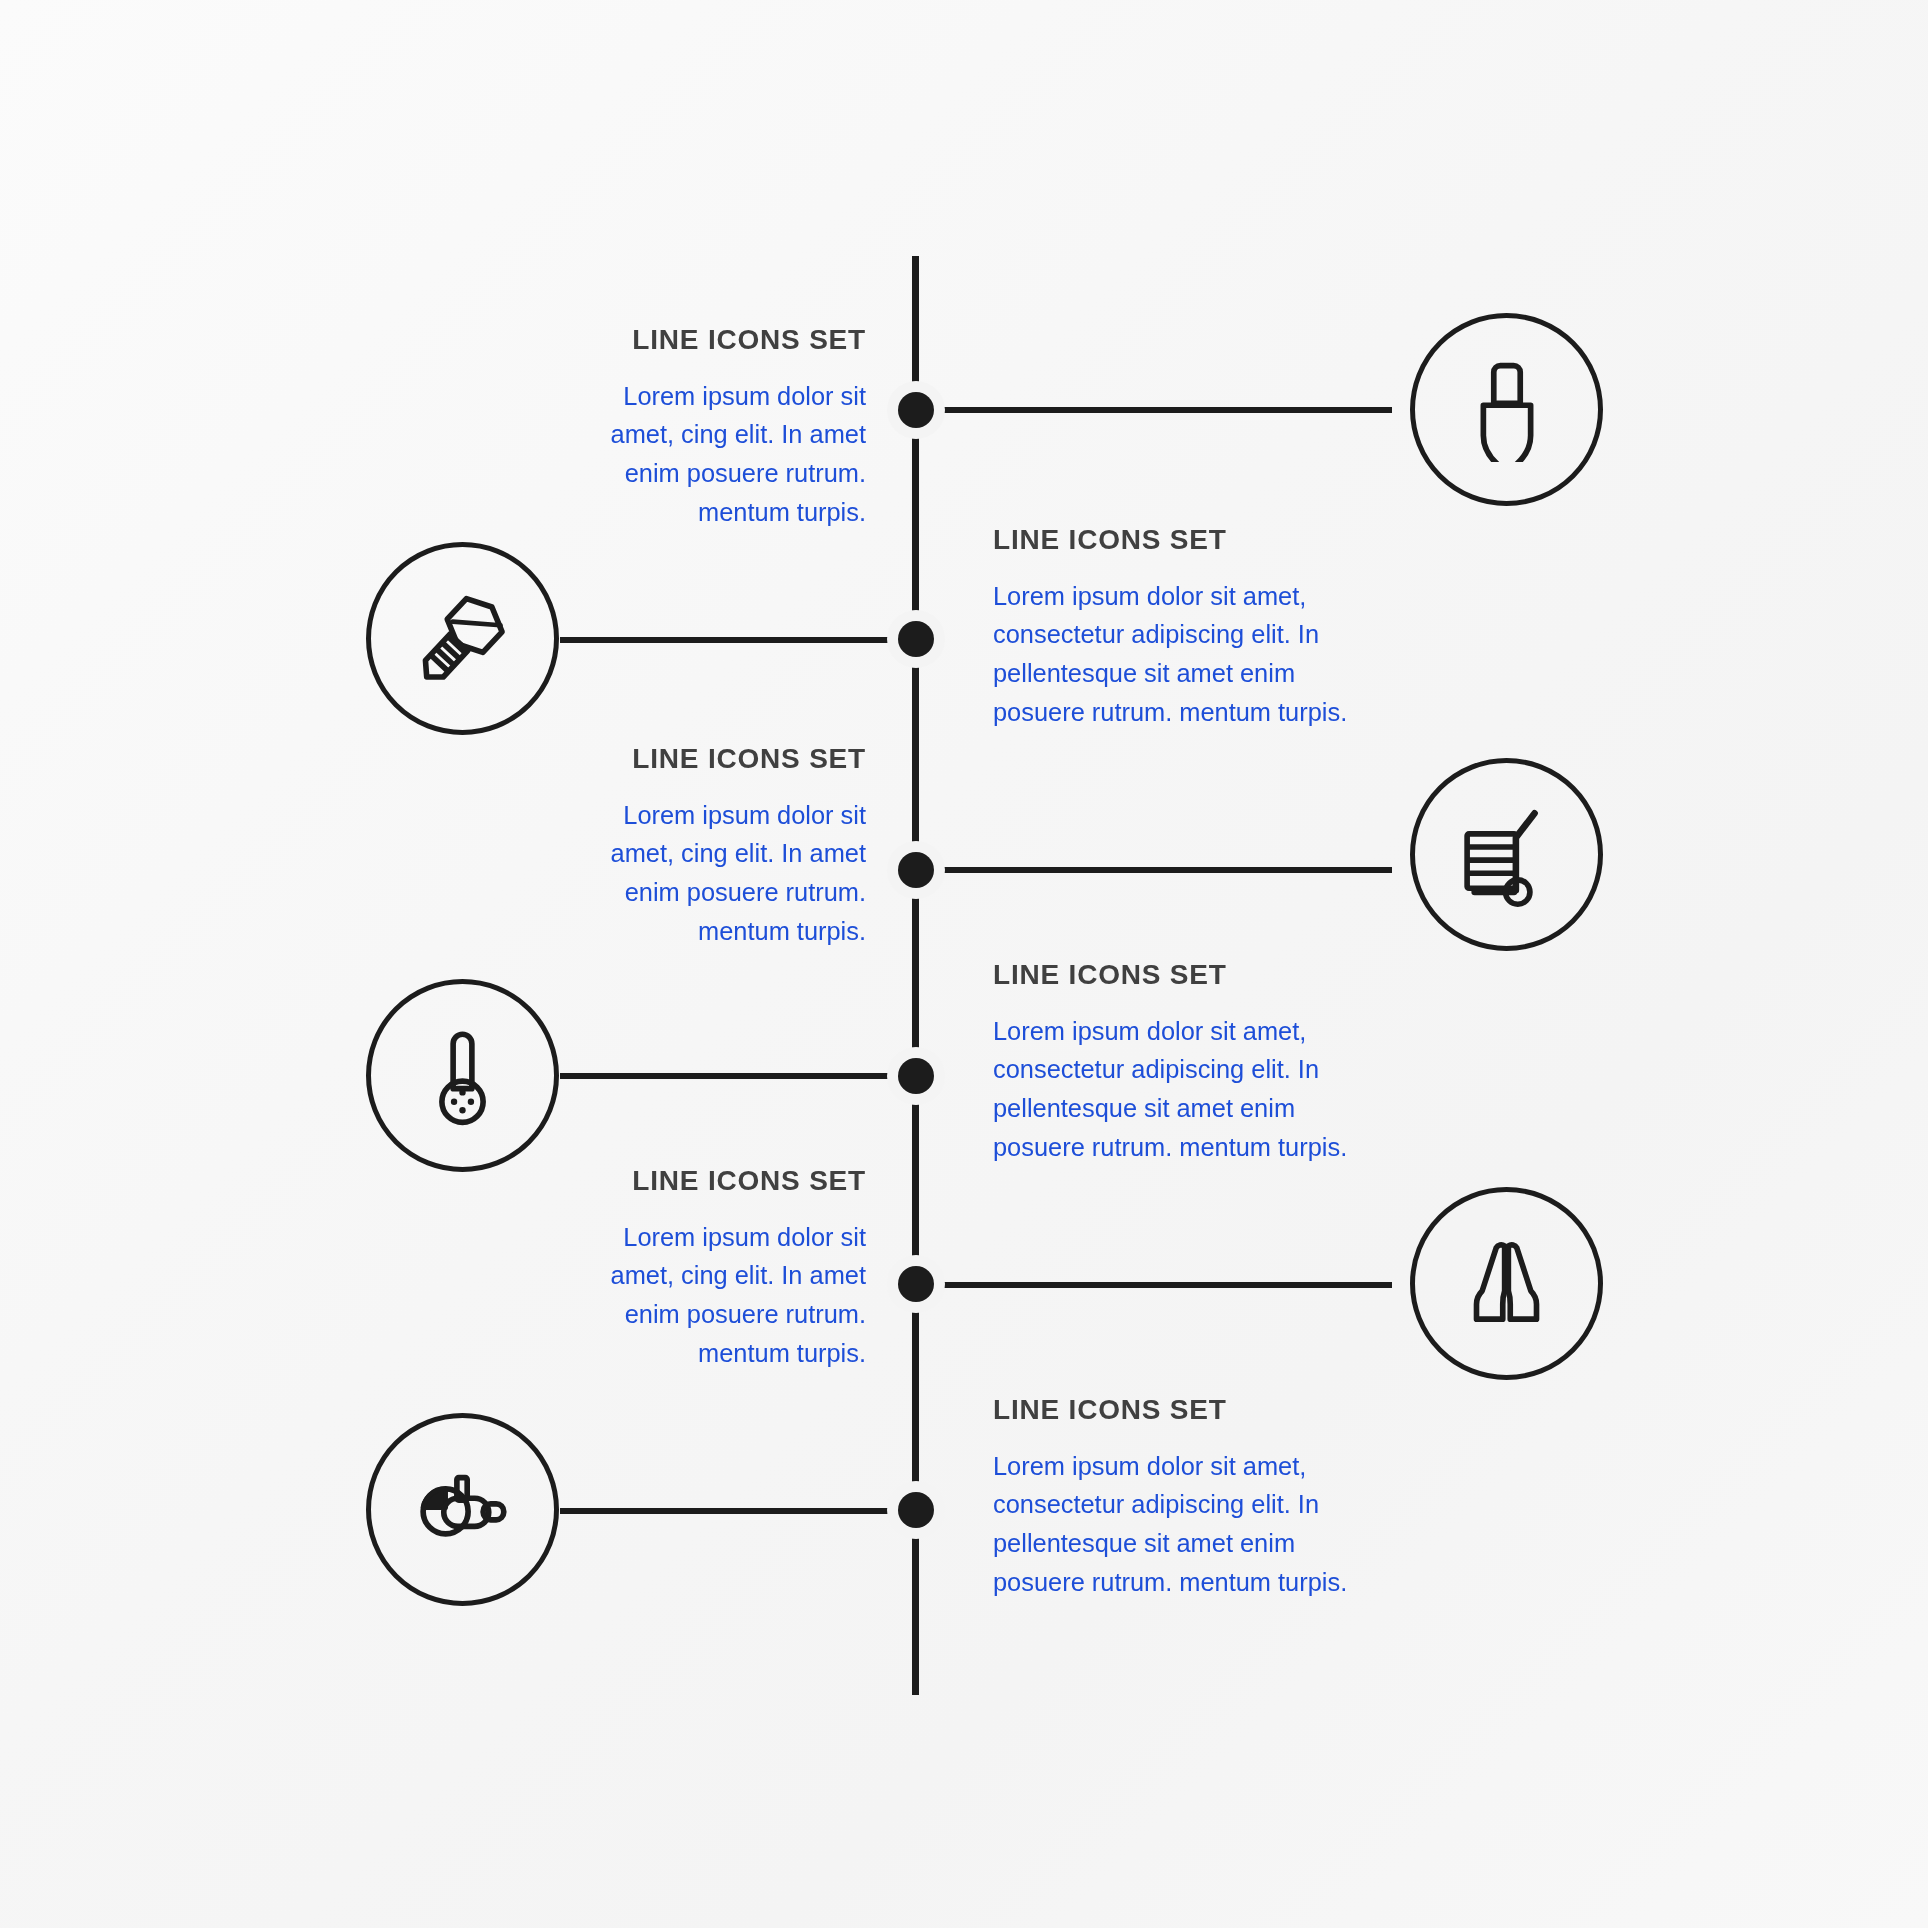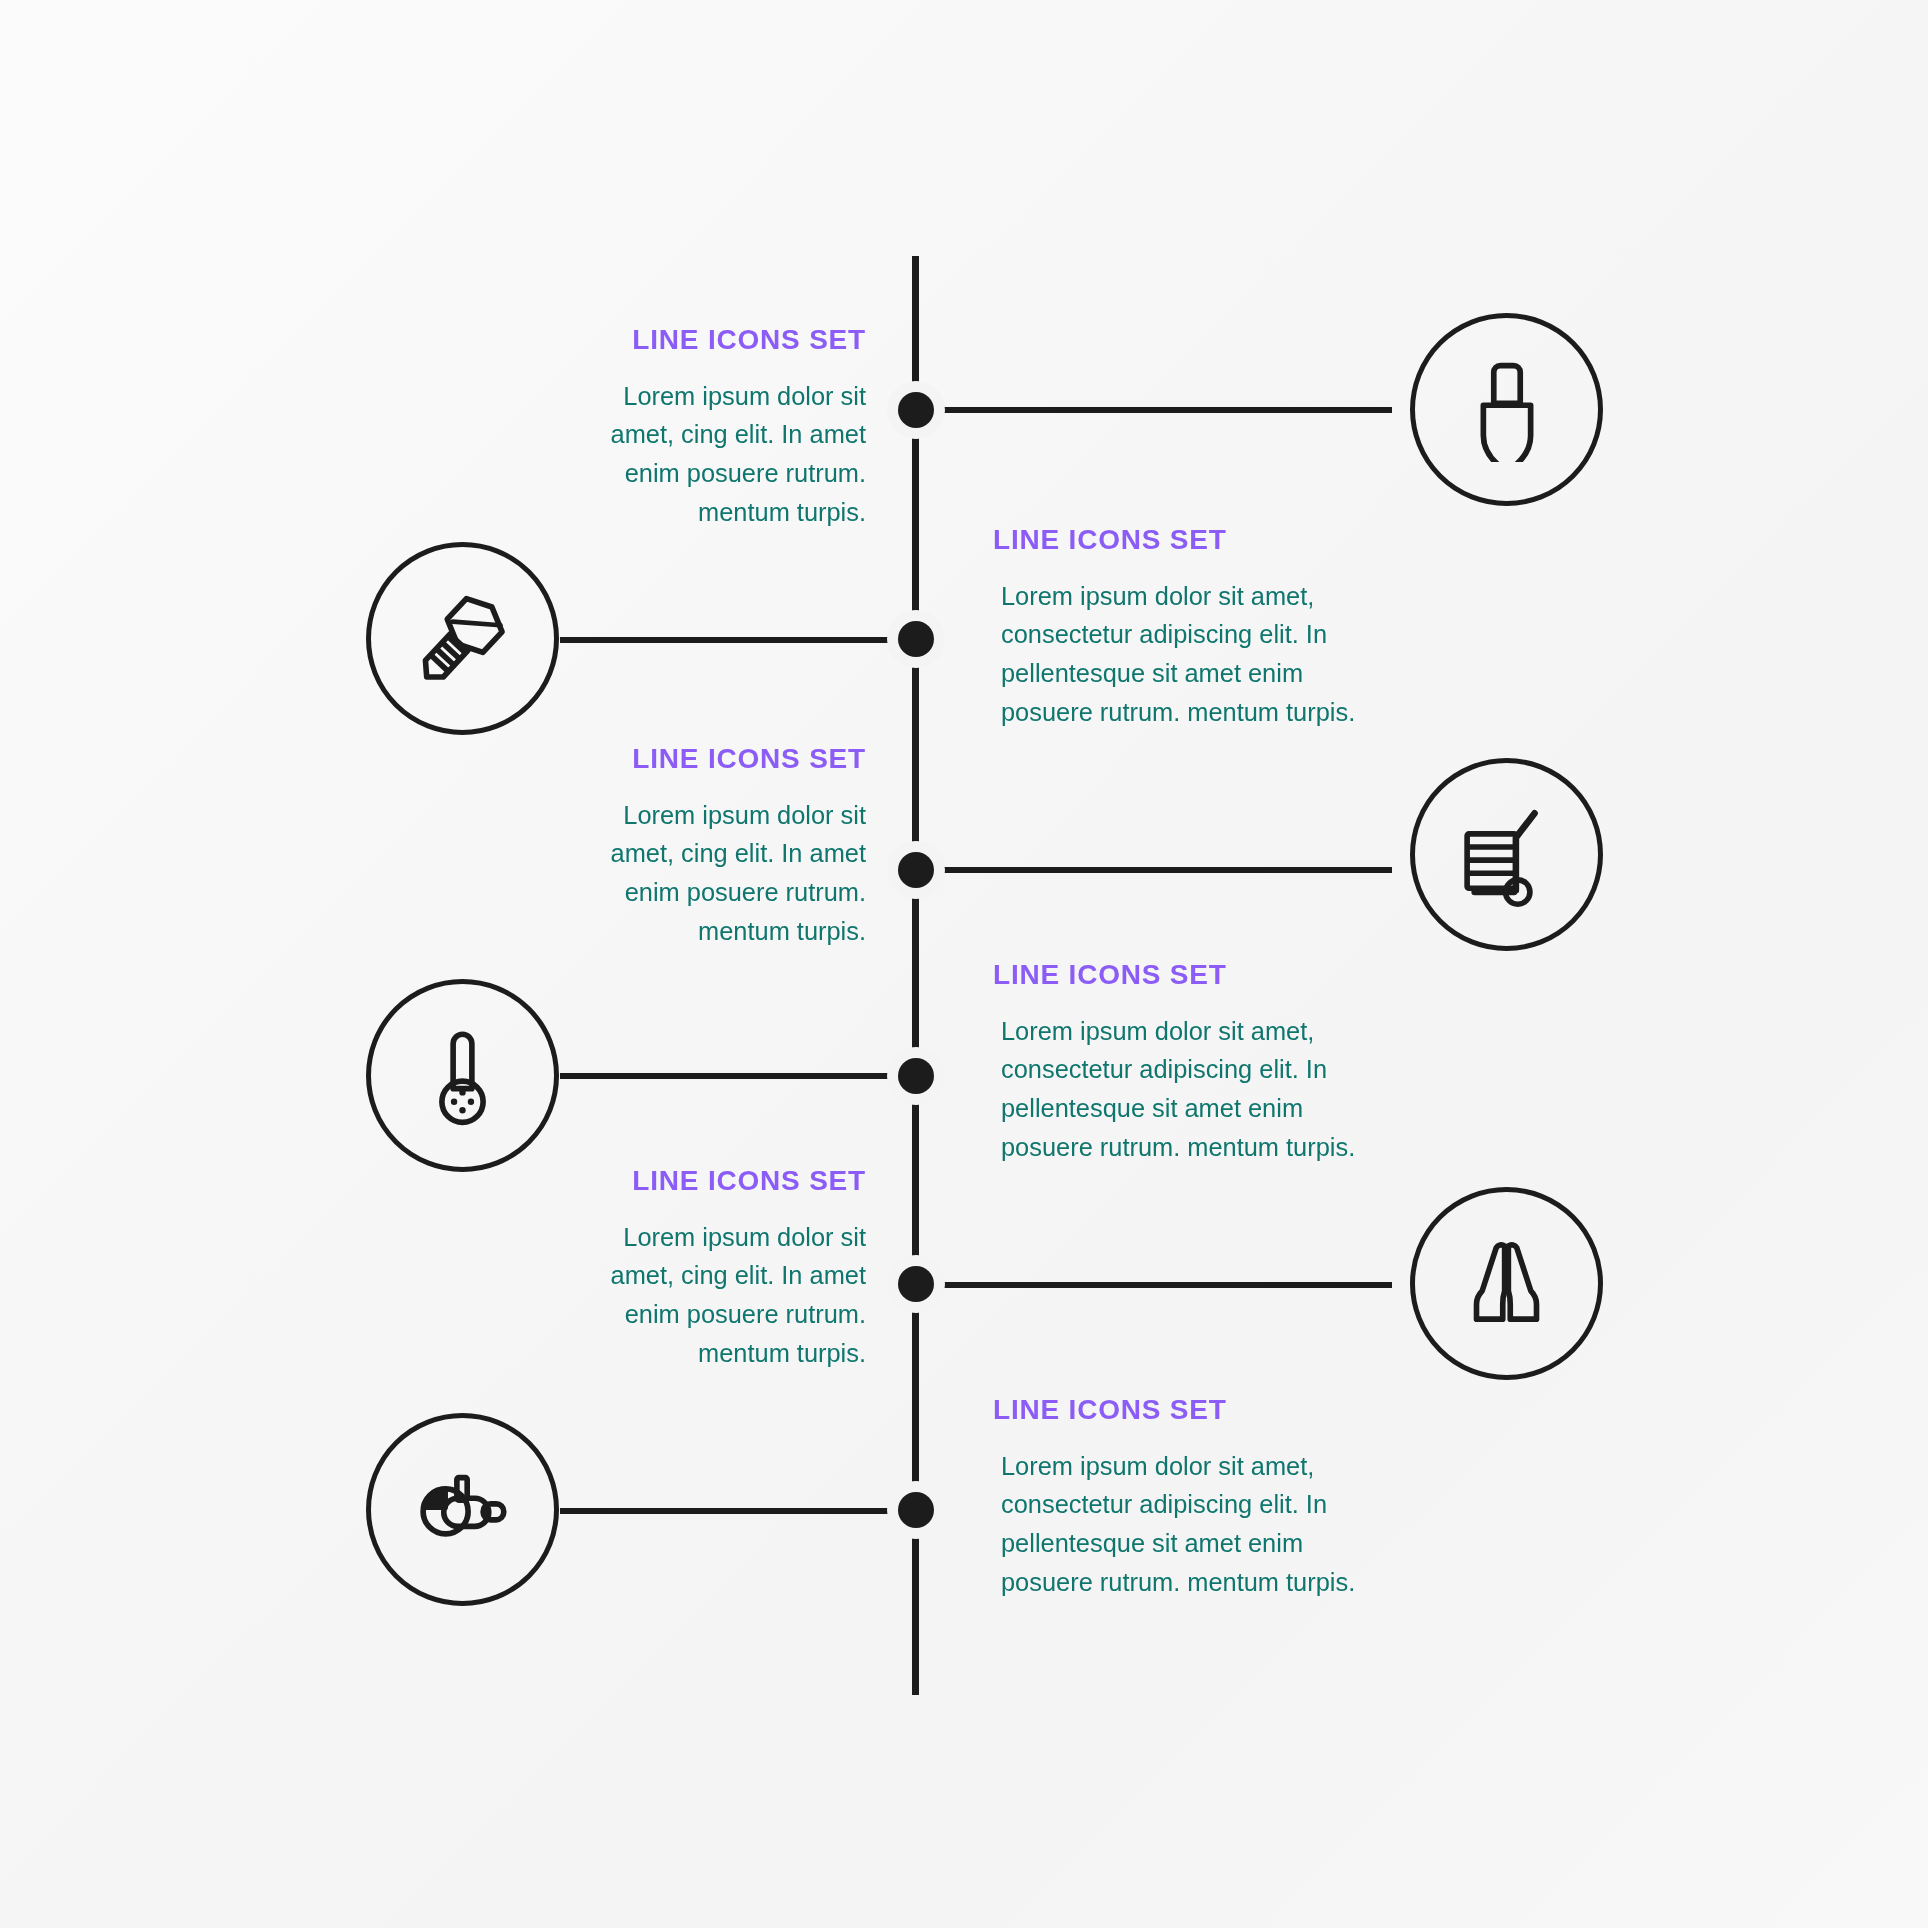--- a/index.html
+++ b/index.html
@@ -87,31 +87,31 @@
     text-align: right;
   }
   .text-block.right {
     text-align: left;
   }
   .block-title {
     font-family: "Liberation Sans", sans-serif;
     font-weight: bold;
     font-size: 28px;
     letter-spacing: 0.8px;
-    color: #8b5cf6;
+    color: #404040;
     margin: 0 0 21px 0;
     line-height: 1.1;
   }
   .block-body {
     font-family: "Liberation Sans", sans-serif;
     font-weight: normal;
     font-size: 25.4px;
     line-height: 1.52;
-    color: #0f766e;
-    margin: 8px;
+    color: #1d4ed8;
+    margin: 0;
   }
   .text-block.left .block-body {
     width: 273px;
   }
   .text-block.right .block-body {
     width: 377px;
   }
 </style>
 </head>
 <body>

